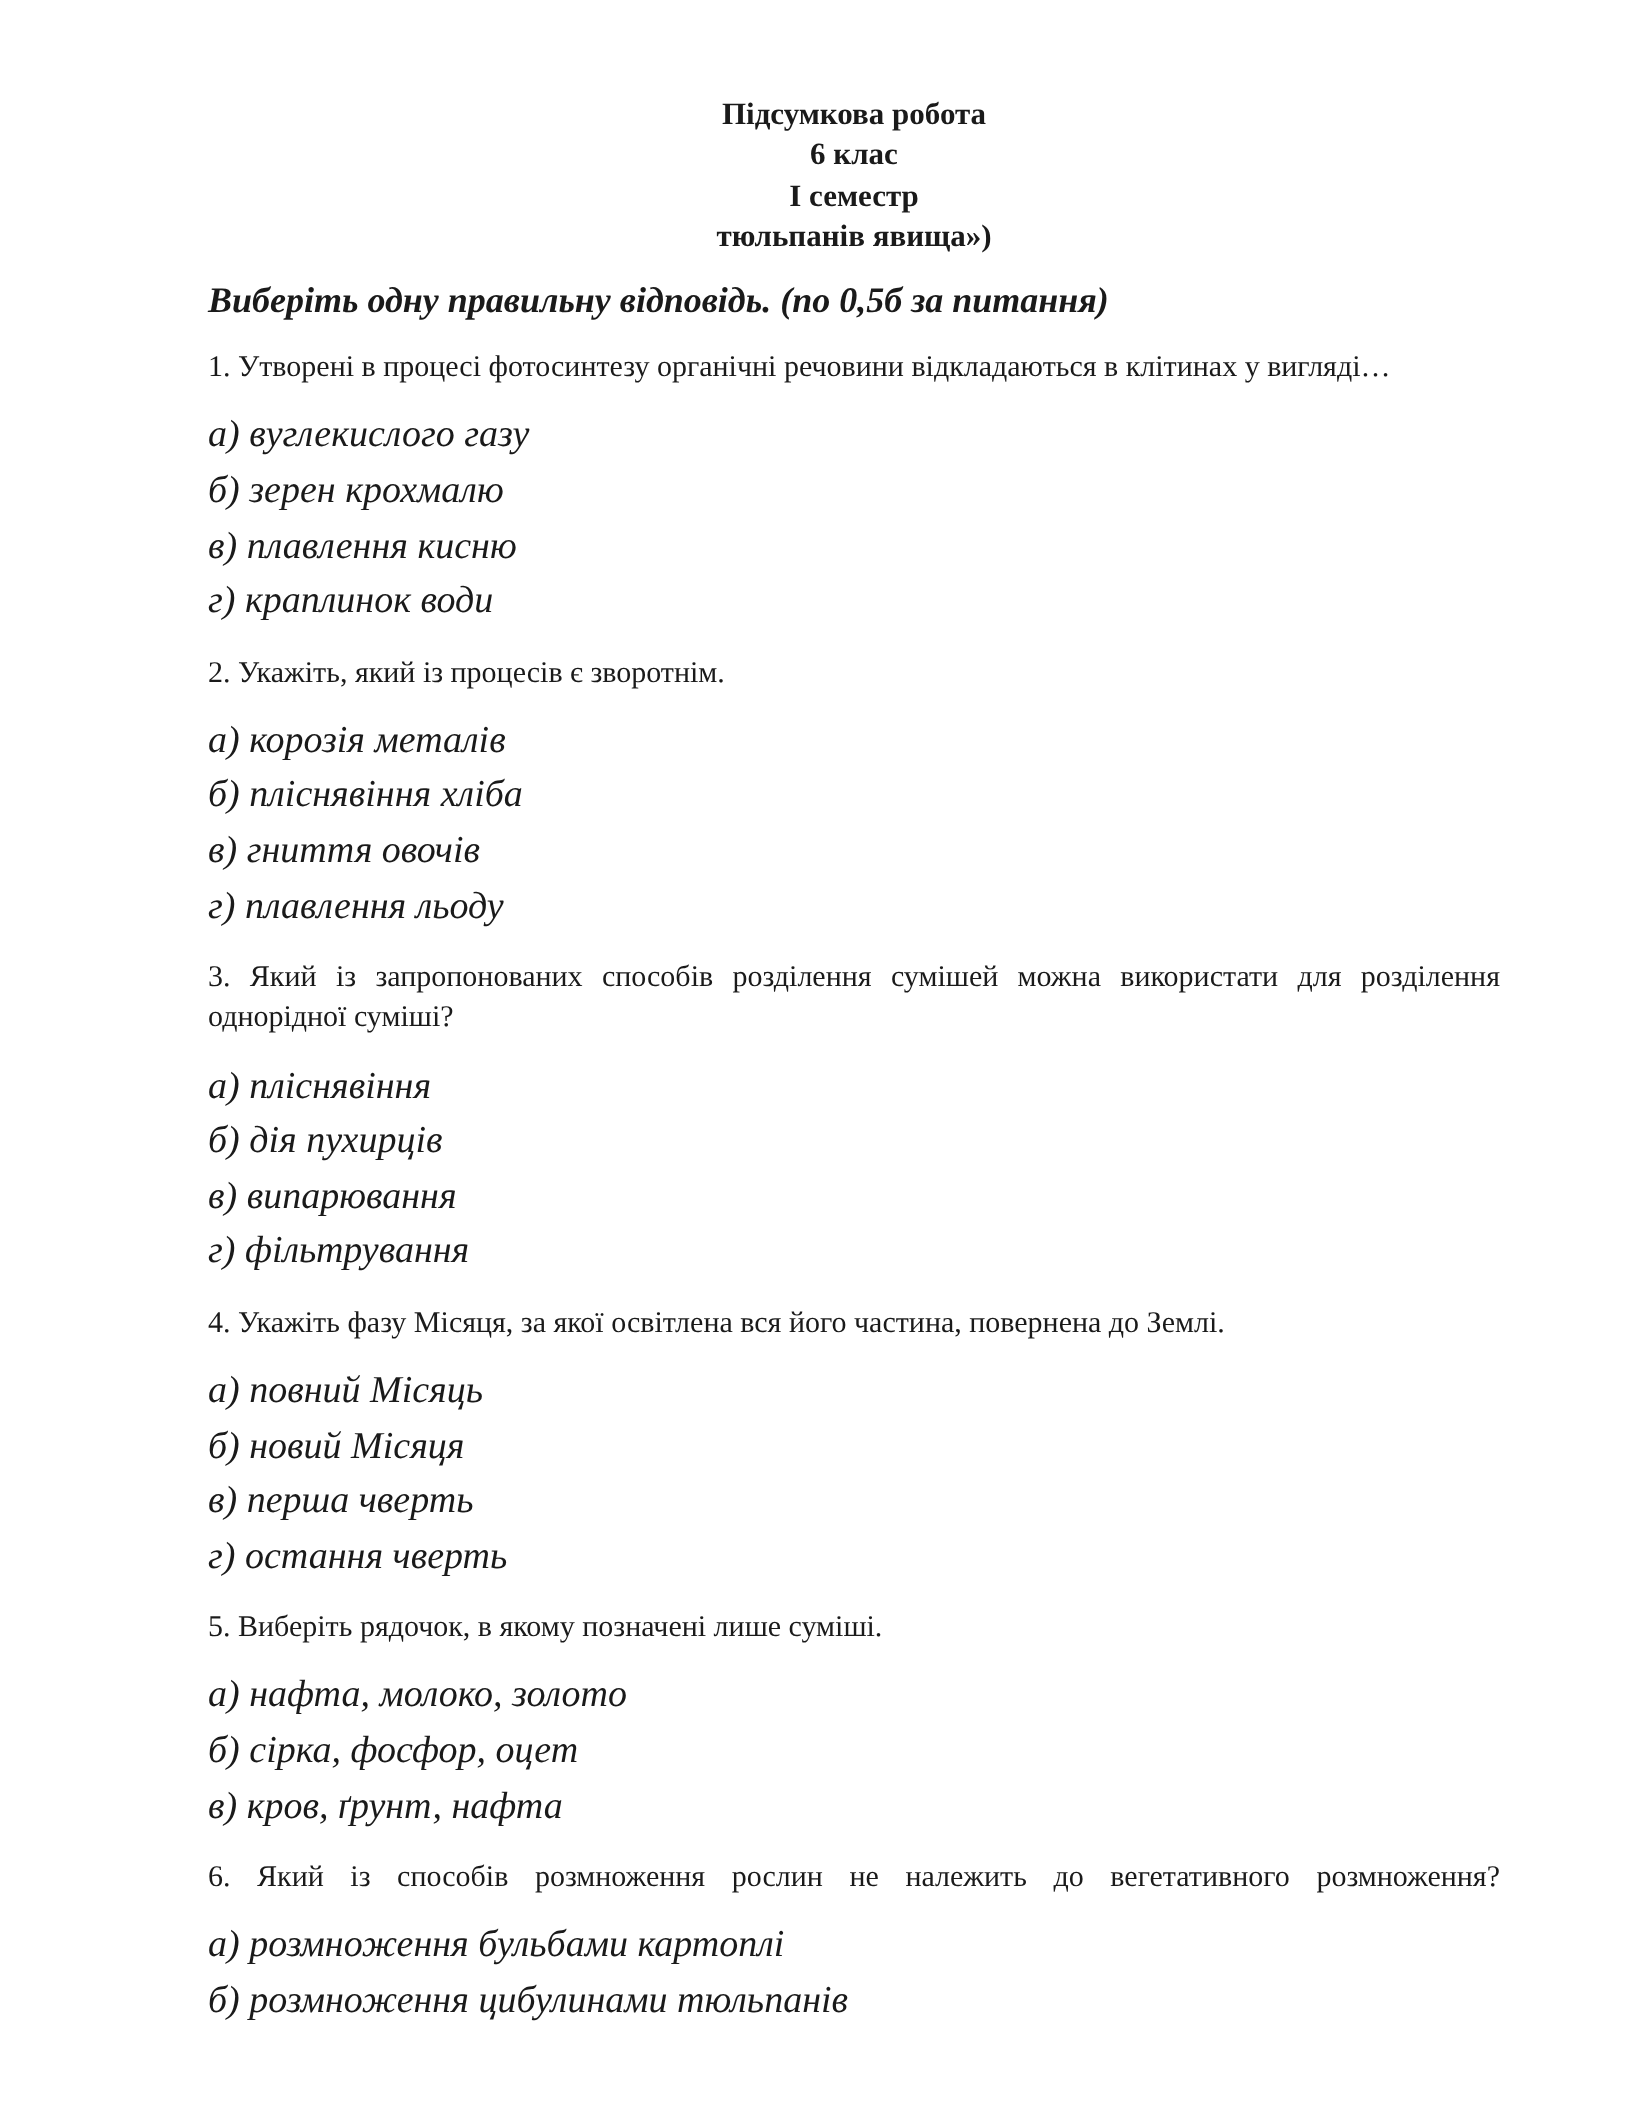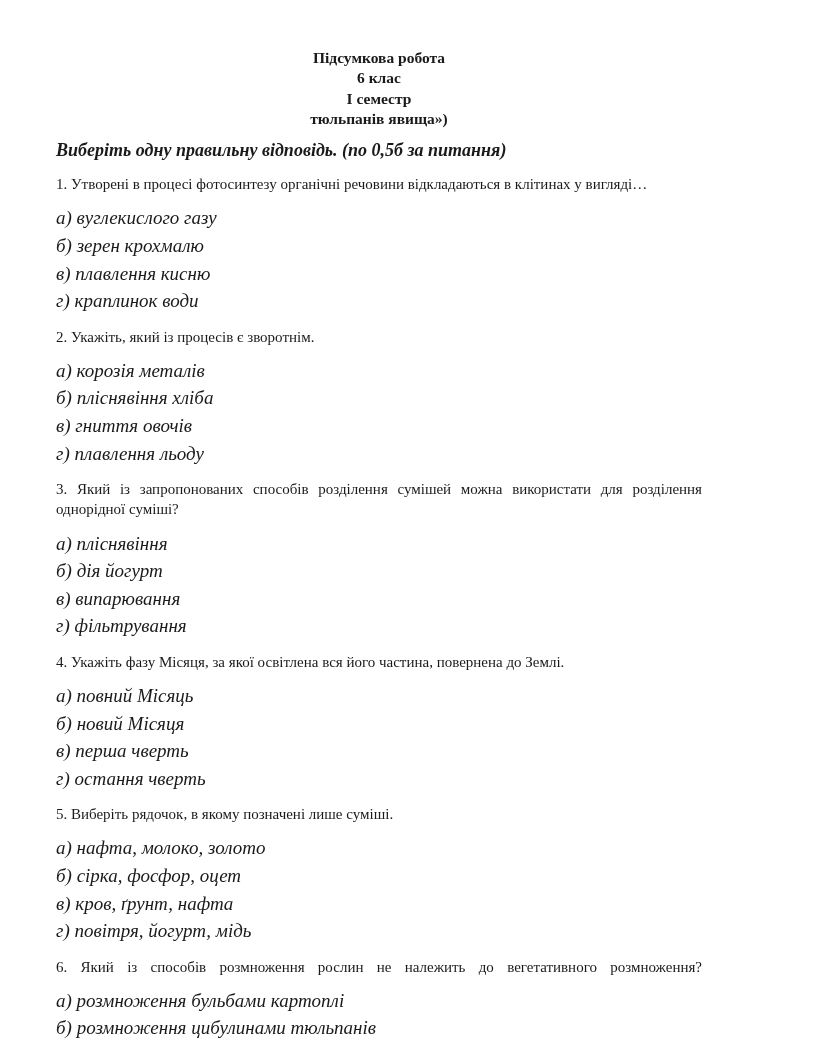--- a/index.html
+++ b/index.html
@@ -12,20 +12,21 @@
     background: #ffffff;
     font-family: "Liberation Serif", serif;
     color: #1a1a1a;
   }
   .page {
     box-sizing: border-box;
     width: 736px;
     height: 1056px;
     padding: 48px 34px 40px 56px;
     position: relative;
+    margin-left: 48px;
   }
   .title-block {
     text-align: center;
     font-weight: bold;
     font-size: 15.5px;
     line-height: 1.32;
   }
   .title-block div {
     margin: 0;
   }
@@ -83,39 +84,38 @@
   <div class="answers">
     <div>а) корозія металів</div>
     <div>б) пліснявіння хліба</div>
     <div>в) гниття овочів</div>
     <div>г) плавлення льоду</div>
   </div>
 
   <div class="question">3. Який із запропонованих способів розділення сумішей можна використати для розділення однорідної суміші?</div>
   <div class="answers">
     <div>а) пліснявіння</div>
-    <div>б) дія йогурт</div>
+    <div>б) дія пухирців</div>
     <div>в) випарювання</div>
     <div>г) фільтрування</div>
   </div>
 
   <div class="question">4. Укажіть фазу Місяця, за якої освітлена вся його частина, повернена до Землі.</div>
   <div class="answers">
     <div>а) повний Місяць</div>
     <div>б) новий Місяця</div>
     <div>в) перша чверть</div>
     <div>г) остання чверть</div>
   </div>
 
   <div class="question">5. Виберіть рядочок, в якому позначені лише суміші.</div>
   <div class="answers">
     <div>а) нафта, молоко, золото</div>
     <div>б) сірка, фосфор, оцет</div>
     <div>в) кров, ґрунт, нафта</div>
-    <div>г) повітря, йогурт, мідь</div>
   </div>
 
   <div class="question justified">6. Який із способів розмноження рослин не належить до вегетативного розмноження?</div>
   <div class="answers">
     <div>а) розмноження бульбами картоплі</div>
     <div>б) розмноження цибулинами тюльпанів</div>
   </div>
 
 </div>
 

